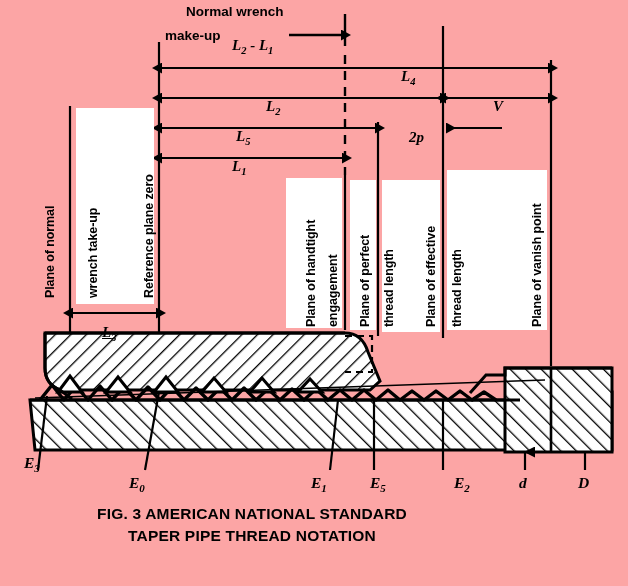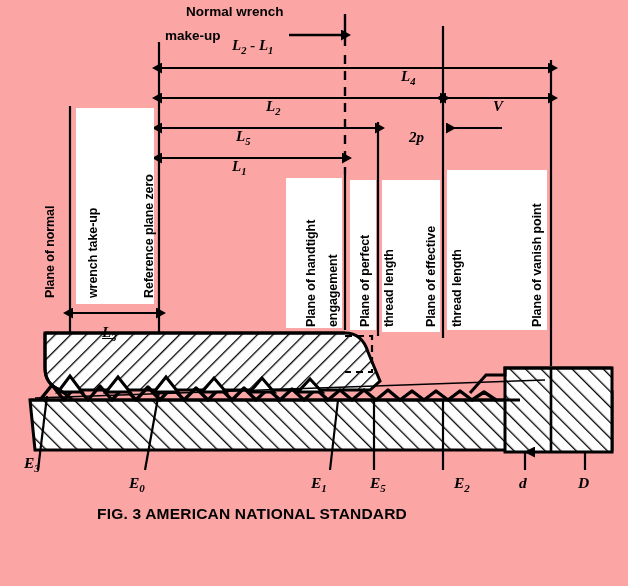--- a/index.html
+++ b/index.html
@@ -257,14 +257,15 @@
 
   <div class="ptlabel" style="left:24px; top:454px;"><i>E</i><sub>3</sub></div>
   <div class="ptlabel" style="left:129px; top:474px;"><i>E</i><sub>0</sub></div>
   <div class="ptlabel" style="left:311px; top:474px;"><i>E</i><sub>1</sub></div>
   <div class="ptlabel" style="left:370px; top:474px;"><i>E</i><sub>5</sub></div>
   <div class="ptlabel" style="left:426px; top:474px;margin-left:28px;"><i>E</i><sub>2</sub></div>
   <div class="ptlabel" style="left:519px; top:474px;"><i>d</i></div>
   <div class="ptlabel" style="left:578px; top:474px;"><i>D</i></div>
 
   <div class="cap" id="caption-line1">FIG. 3   AMERICAN NATIONAL STANDARD</div>
+  <div class="cap" id="caption-line2">TAPER PIPE THREAD NOTATION</div>
 
 </div>
 
 </body></html>

